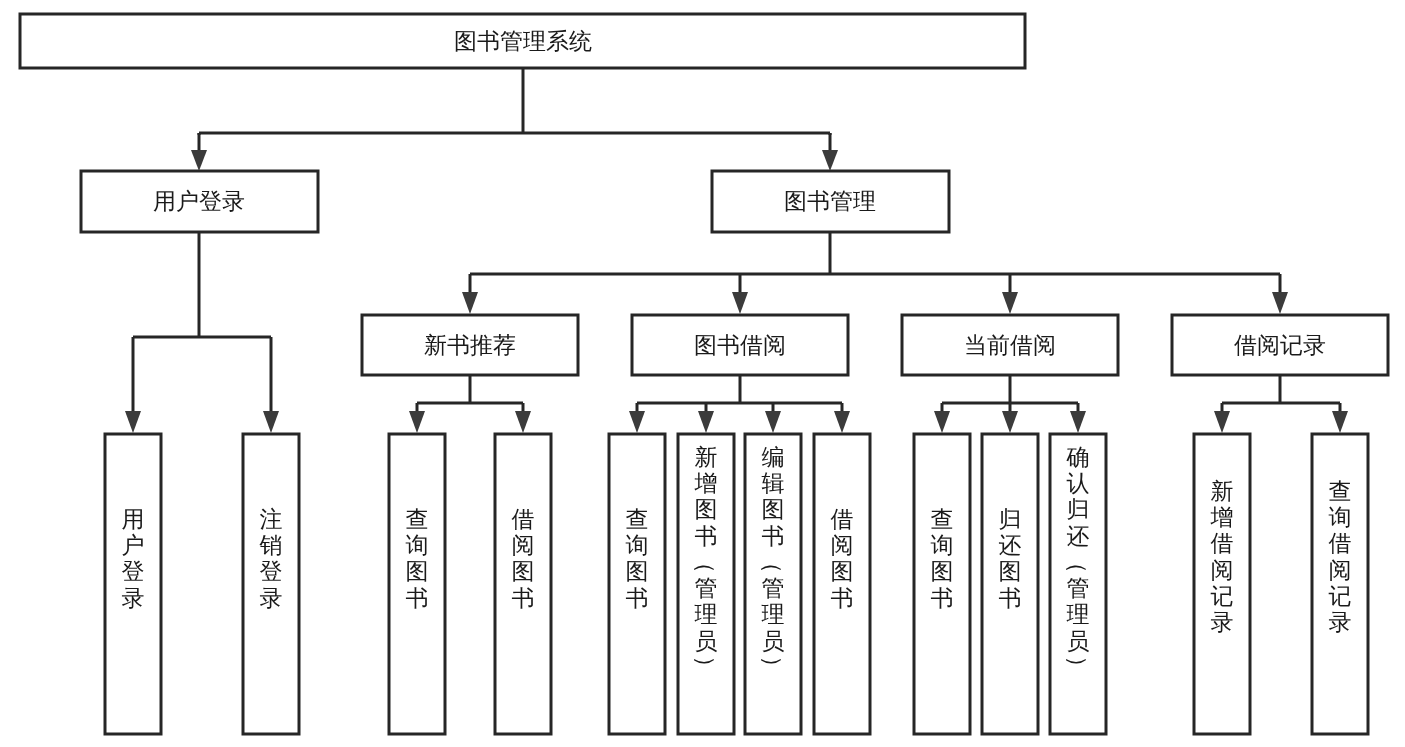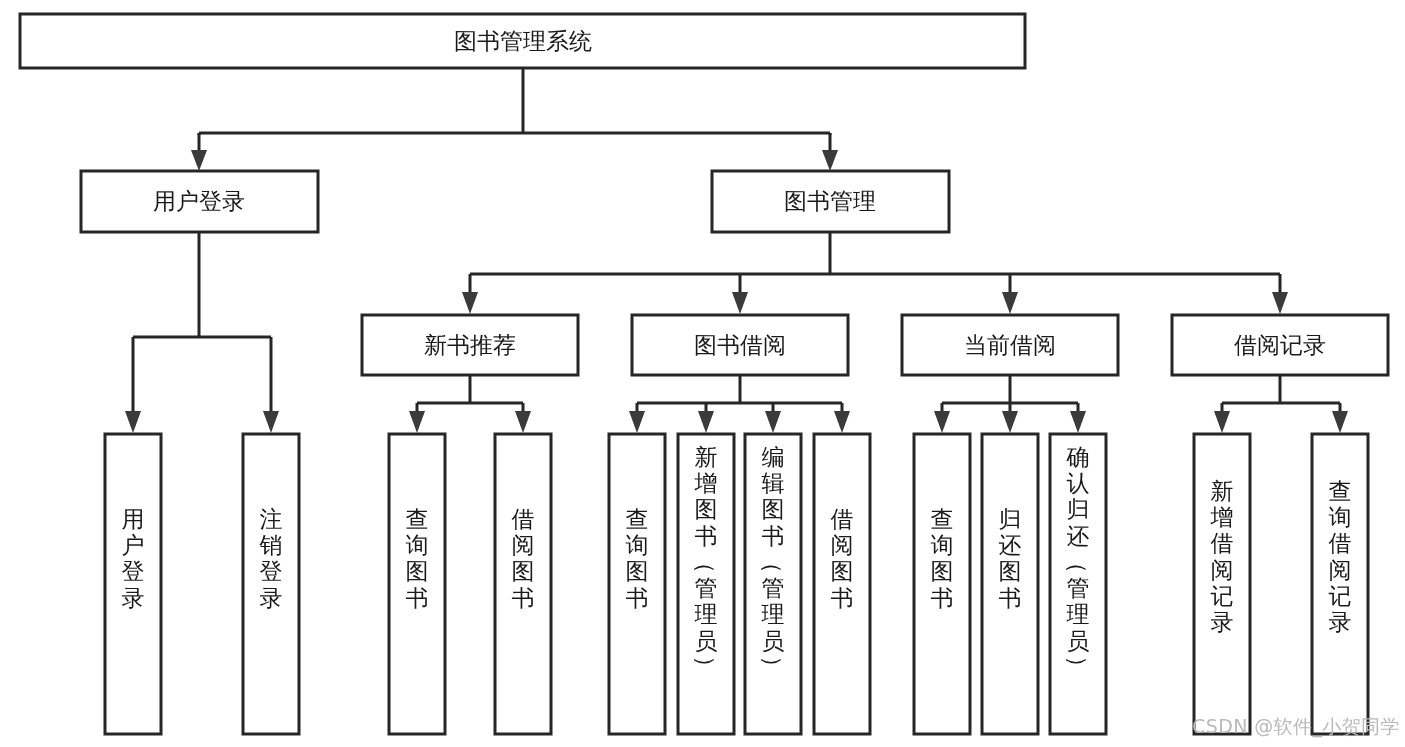--- a/index.html
+++ b/index.html
@@ -206,14 +206,13 @@
   <div class="vlabel" style="left:745px; top:444px; width:56px;"><span style="display: block; line-height: 1.14;">编</span><span style="display: block; line-height: 1.14;">辑</span><span style="display: block; line-height: 1.14;">图</span><span style="display: block; line-height: 1.14;">书</span><span style="display: block; line-height: 1.14; transform: rotate(90deg); transform-origin: center center;">（</span><span style="display: block; line-height: 1.14;">管</span><span style="display: block; line-height: 1.14;">理</span><span style="display: block; line-height: 1.14;">员</span><span style="display: block; line-height: 1.14; transform: rotate(90deg); transform-origin: center center;">）</span></div>
   <div class="vlabel" style="left:814px; top:506px; width:56px;"><span style="display: block; line-height: 1.14;">借</span><span style="display: block; line-height: 1.14;">阅</span><span style="display: block; line-height: 1.14;">图</span><span style="display: block; line-height: 1.14;">书</span></div>
 
   <div class="vlabel" style="left:914px; top:506px; width:56px;"><span style="display: block; line-height: 1.14;">查</span><span style="display: block; line-height: 1.14;">询</span><span style="display: block; line-height: 1.14;">图</span><span style="display: block; line-height: 1.14;">书</span></div>
   <div class="vlabel" style="left:982px; top:506px; width:56px;"><span style="display: block; line-height: 1.14;">归</span><span style="display: block; line-height: 1.14;">还</span><span style="display: block; line-height: 1.14;">图</span><span style="display: block; line-height: 1.14;">书</span></div>
   <div class="vlabel" style="left:1050px; top:444px; width:56px;"><span style="display: block; line-height: 1.14;">确</span><span style="display: block; line-height: 1.14;">认</span><span style="display: block; line-height: 1.14;">归</span><span style="display: block; line-height: 1.14;">还</span><span style="display: block; line-height: 1.14; transform: rotate(90deg); transform-origin: center center;">（</span><span style="display: block; line-height: 1.14;">管</span><span style="display: block; line-height: 1.14;">理</span><span style="display: block; line-height: 1.14;">员</span><span style="display: block; line-height: 1.14; transform: rotate(90deg); transform-origin: center center;">）</span></div>
 
   <div class="vlabel" style="left:1194px; top:478px; width:56px;"><span style="display: block; line-height: 1.14;">新</span><span style="display: block; line-height: 1.14;">增</span><span style="display: block; line-height: 1.14;">借</span><span style="display: block; line-height: 1.14;">阅</span><span style="display: block; line-height: 1.14;">记</span><span style="display: block; line-height: 1.14;">录</span></div>
   <div class="vlabel" style="left:1312px; top:478px; width:56px;"><span style="display: block; line-height: 1.14;">查</span><span style="display: block; line-height: 1.14;">询</span><span style="display: block; line-height: 1.14;">借</span><span style="display: block; line-height: 1.14;">阅</span><span style="display: block; line-height: 1.14;">记</span><span style="display: block; line-height: 1.14;">录</span></div>
 
-  <div class="watermark">CSDN @软件_小贺同学</div>
 </div>
 
 </body></html>

